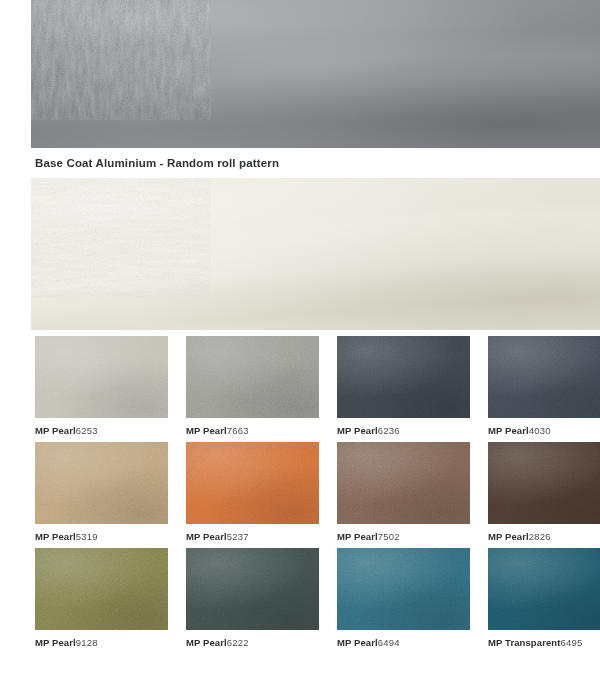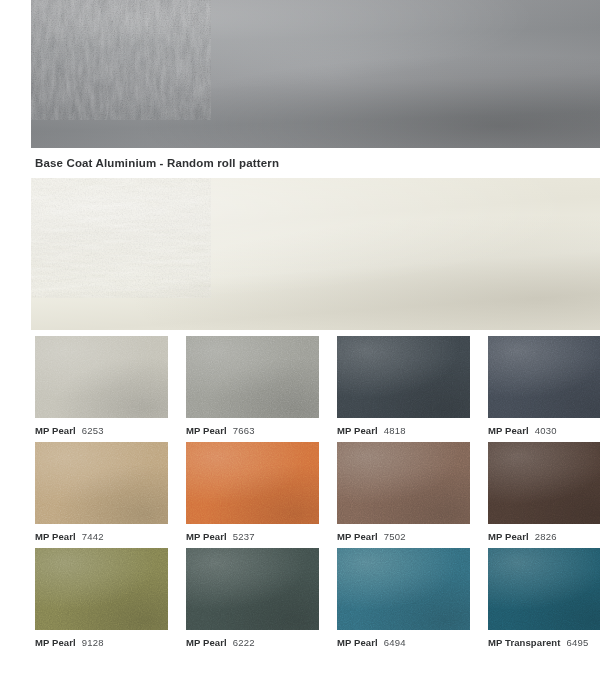--- a/index.html
+++ b/index.html
@@ -75,21 +75,21 @@
   }
   .chip .noise{position:absolute;inset:0;opacity:.30;mix-blend-mode:overlay;}
   .chip-label{
     height:24px;
     display:flex;align-items:center;
     font-size:9.5px;
     color:#2f3133;
     white-space:nowrap;
   }
   .chip-label .brand{font-weight:700;letter-spacing:.1px;}
-  .chip-label .code{font-weight:400;margin-left:6px;color:#4a4d50;letter-spacing:.2px;}
+  .chip-label .code{font-weight:400;margin-left:0;color:#4a4d50;letter-spacing:.2px;}
 </style>
 </head>
 <body>
 
 <div class="page">
 
   <div class="banner banner-aluminium">
     <div class="tex"></div>
     <svg class="grain" xmlns="http://www.w3.org/2000/svg">
       <filter id="fA">
@@ -168,21 +168,21 @@
             <svg class="noise">
               <filter id="nz02">
                 <feTurbulence type="fractalNoise" baseFrequency="0.9" numOctaves="3" seed="3"></feTurbulence>
                 <feColorMatrix type="saturate" values="0"></feColorMatrix>
               </filter>
               <rect width="100%" height="100%" filter="url(#nz02)"></rect>
             </svg>
           </div>
           <div class="chip-label">
             <span class="brand">MP Pearl</span>
-            <span class="code">4818</span>
+            <span class="code">6236</span>
           </div>
         </div>
         <div class="cell">
           <div class="chip" style="background: rgb(67, 74, 84);">
             <div class="sheen"></div>
             <svg class="noise">
               <filter id="nz03">
                 <feTurbulence type="fractalNoise" baseFrequency="0.9" numOctaves="3" seed="4"></feTurbulence>
                 <feColorMatrix type="saturate" values="0"></feColorMatrix>
               </filter>
@@ -202,21 +202,21 @@
             <svg class="noise">
               <filter id="nz10">
                 <feTurbulence type="fractalNoise" baseFrequency="0.9" numOctaves="3" seed="5"></feTurbulence>
                 <feColorMatrix type="saturate" values="0"></feColorMatrix>
               </filter>
               <rect width="100%" height="100%" filter="url(#nz10)"></rect>
             </svg>
           </div>
           <div class="chip-label">
             <span class="brand">MP Pearl</span>
-            <span class="code">7442</span>
+            <span class="code">5319</span>
           </div>
         </div>
         <div class="cell">
           <div class="chip" style="background: rgb(210, 112, 60);">
             <div class="sheen"></div>
             <svg class="noise">
               <filter id="nz11">
                 <feTurbulence type="fractalNoise" baseFrequency="0.9" numOctaves="3" seed="6"></feTurbulence>
                 <feColorMatrix type="saturate" values="0"></feColorMatrix>
               </filter>

